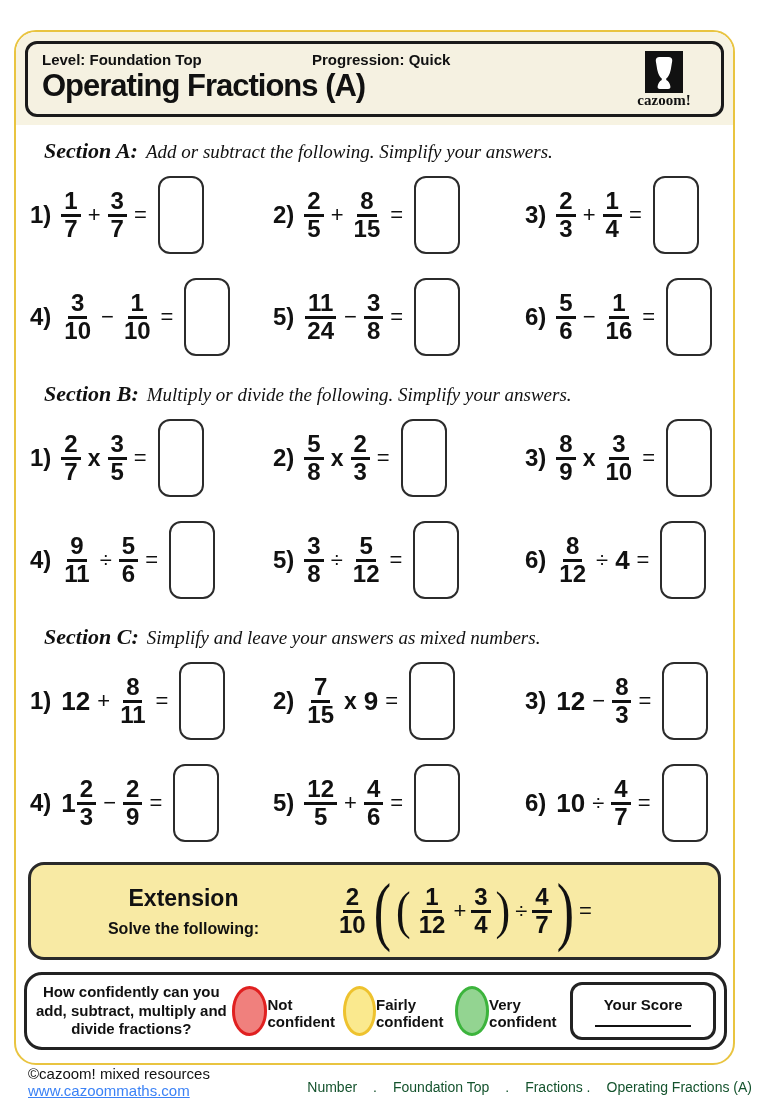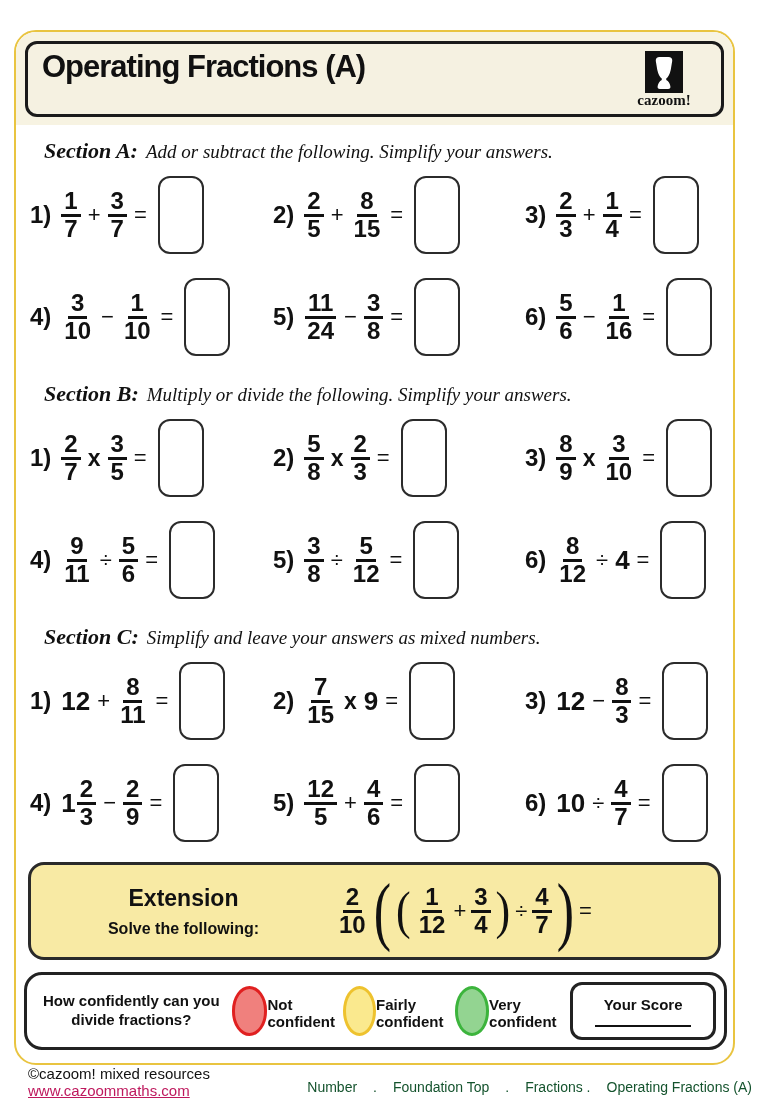--- a/index.html
+++ b/index.html
@@ -62,30 +62,34 @@
   .conf-q{width:204px;text-align:center;font-weight:bold;font-size:15px;line-height:1.25;}
   .conf-opts{flex:1;display:flex;justify-content:space-around;align-items:center;padding:0 4px;}
   .conf-opt{display:flex;flex-direction:row;align-items:center;}
   .conf-circle{width:38px;height:44px;border-radius:50%;border:3px solid;}
   .conf-label{font-weight:bold;font-size:15px;margin-top:4px;}
   .score-box{width:148px;height:52px;border:3px solid #222;border-radius:12px;display:flex;flex-direction:column;align-items:center;justify-content:center;}
   .score-label{font-weight:bold;font-size:15px;}
   .score-line{width:96px;border-top:2px solid #111;margin-top:12px;}
   
   .footer-left{position:absolute;left:28px;top:1065px;font-size:15px;}
-  .site-link{color:#be185d;text-decoration:underline;cursor:pointer;}
+  .site-link{color:#3b82f6;text-decoration:underline;cursor:pointer;}
   .footer-right{position:absolute;right:16px;top:1079px;display:flex;gap:16px;font-size:14px;color:#14532d;}
 </style>
 </head>
 <body>
 
 <div class="frame">
   <div class="header-band">
     <div class="header-box">
       <div class="header-left">
+        <div class="meta-row">
+          <span>Level: Foundation Top</span>
+          <span>Progression: Quick</span>
+        </div>
         <div class="title">Operating Fractions (A)</div>
       </div>
       <div class="logo">
         <div class="logo-square">
           <svg width="30" height="36" viewBox="0 0 40 46">
             <path fill="#ffffff" d="M9,8 Q9,3 14,3 L26,3 Q31,3 31,8 L29,20 Q27,29 23,31.5 L23,33.5 Q27.5,36 28.5,42 Q29,45.5 25.5,45.5 L14.5,45.5 Q11,45.5 11.5,42 Q12.5,36 17,33.5 L17,31.5 Q13,29 11,20 Z"></path>
           </svg>
         </div>
         <div class="logo-text">cazoom!</div>
       </div>
@@ -378,20 +382,21 @@
           <span class="fden">7</span>
         </span>
         <span class="paren paren-lg">)</span>
         <span class="op">=</span>
       </div>
   </div>
 
   <div class="confidence">
     <div class="conf-q" id="conf-q">
         <div>How confidently can you</div>
+        <div>add, subtract, multiply and</div>
         <div>divide fractions?</div>
       </div>
     <div class="conf-opts" id="conf-opts">
         <div class="conf-opt">
           <div class="conf-circle" style="background: rgb(240, 128, 125); border-color: rgb(224, 32, 32);"></div>
           <div class="conf-label">Not confident</div>
         </div>
         <div class="conf-opt">
           <div class="conf-circle" style="background: rgb(250, 233, 142); border-color: rgb(238, 194, 46);"></div>
           <div class="conf-label">Fairly confident</div>

